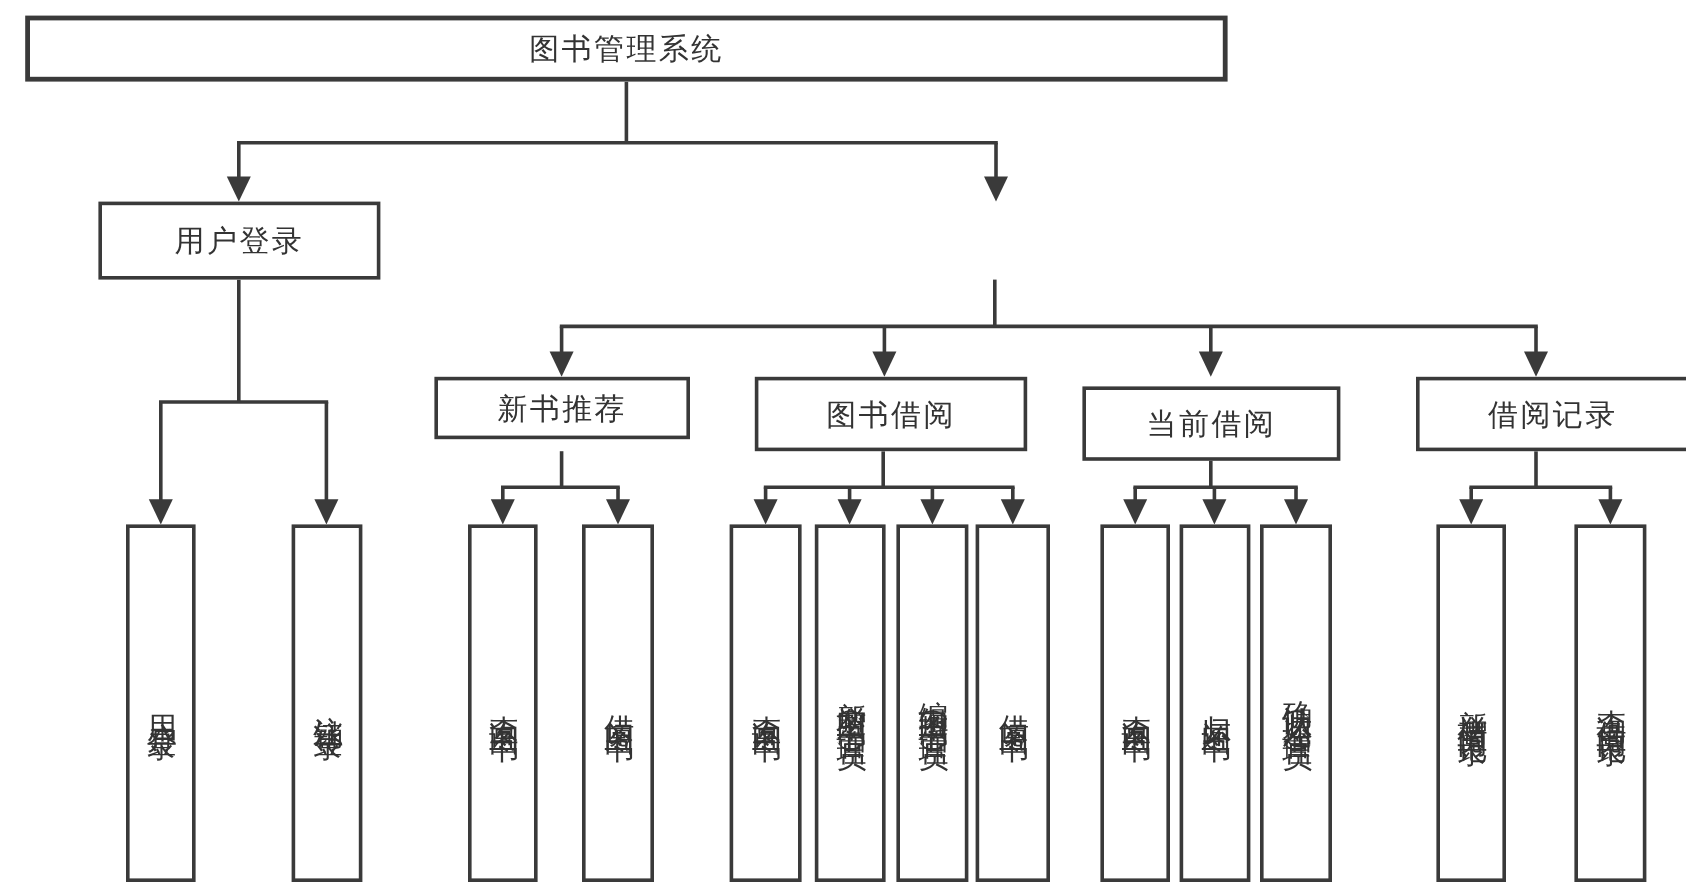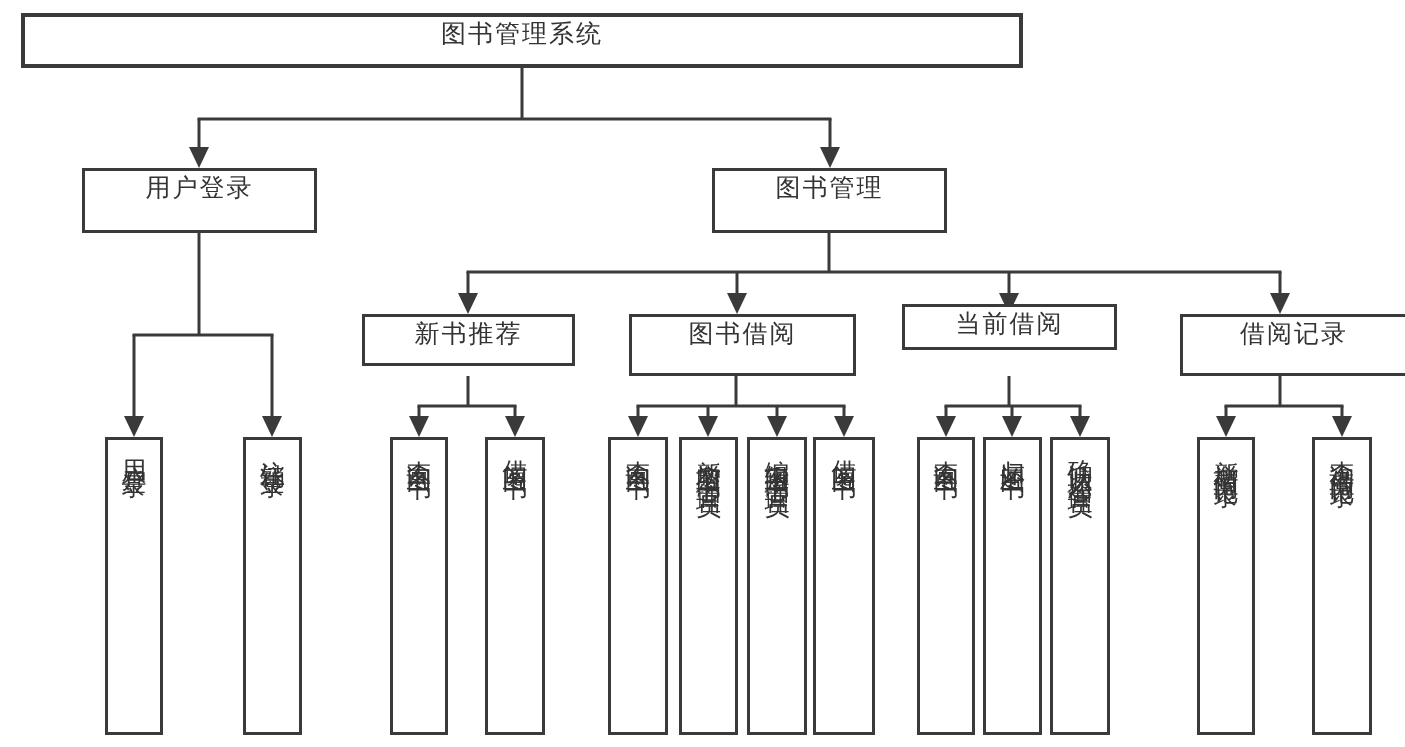--- a/index.html
+++ b/index.html
@@ -9,21 +9,21 @@
   body{font-family:"Liberation Sans","DejaVu Sans",sans-serif;}
   #stage{
     position:relative;width:1405px;height:747px;background:var(--background);
     overflow:hidden;
   }
   #wires{position:absolute;left:0;top:0;z-index:1;}
   #wires .wire{stroke:var(--line);stroke-width:3;fill:none;}
   #wires .head{fill:var(--line);stroke:none;}
   .box{
     position:absolute;box-sizing:border-box;background:#fff;
-    border:3px solid var(--line);display:flex;align-items:flex-start;justify-content:center;
+    border:3px solid var(--line);display:flex;align-items:center;justify-content:center;
     color:var(--text);z-index:2;
   }
   .box.root{border-width:4px;}
   .hlabel{font-size:25px;letter-spacing:2px;white-space:nowrap;}
   .leaf .vlabel{
     writing-mode:vertical-rl;text-orientation:mixed;
     font-size:25px;letter-spacing:5px;line-height:1;
     max-height:288px;
   }
   #watermark{
@@ -106,31 +106,28 @@
       </g>
     </svg>
 
   <div class="box root" style="left:21px;top:13px;width:1002px;height:55px">
     <span class="hlabel">图书管理系统</span>
   </div>
 
   <div class="box" style="left:82px;top:168px;width:235px;height:65px">
     <span class="hlabel">用户登录</span>
   </div>
-  <div class="box" style="left:712px;top:168px;width:235px;height:65px">
-    <span class="hlabel">图书管理</span>
-  </div>
 
   <div class="box" style="left:362px;top:314px;width:213px;height:52px">
     <span class="hlabel">新书推荐</span>
   </div>
   <div class="box" style="left:629px;top:314px;width:227px;height:62px">
     <span class="hlabel">图书借阅</span>
   </div>
-  <div class="box" style="left:902px;top:304px;width:215px;height:46px">
+  <div class="box" style="left:902px;top:322px;width:215px;height:62px">
     <span class="hlabel">当前借阅</span>
   </div>
   <div class="box" style="left:1180px;top:314px;width:228px;height:62px">
     <span class="hlabel">借阅记录</span>
   </div>
 
   <div class="box leaf" style="left:105px;top:437px;width:58px;height:298px">
     <span class="vlabel">用户登录</span>
   </div>
   <div class="box leaf" style="left:243px;top:437px;width:59px;height:298px">

